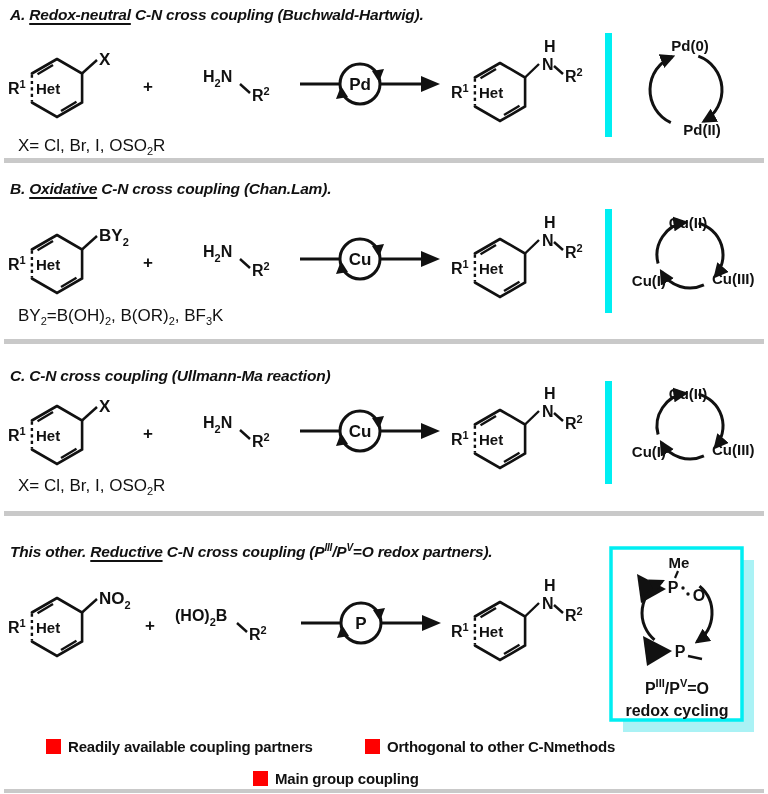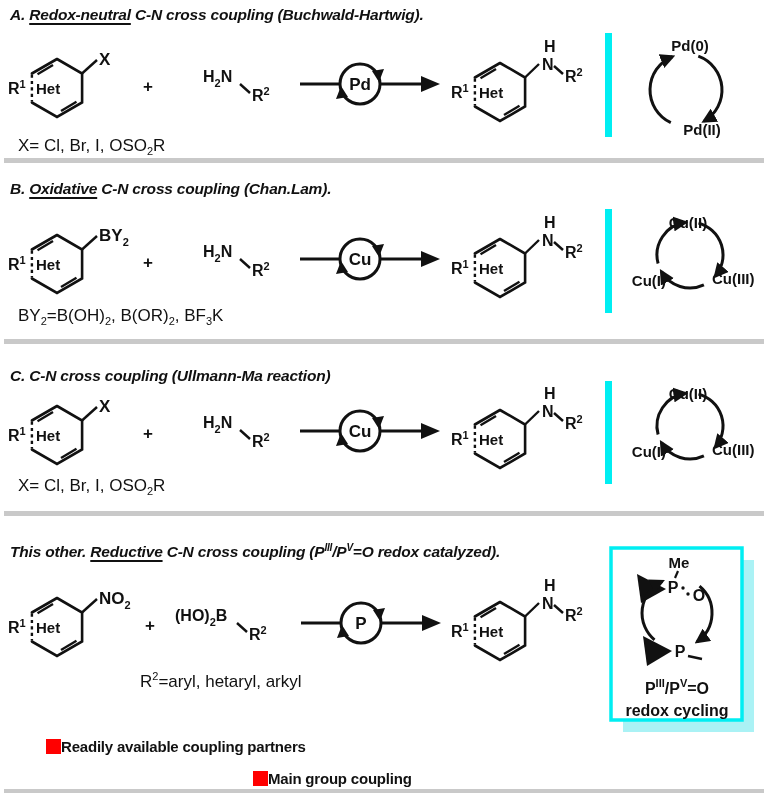--- a/index.html
+++ b/index.html
@@ -12,58 +12,59 @@
   .ct17{font-size:17px;}
   .cyc{font-size:15px;}
   .sb{font-size:11px;}
   .sec-title{position:absolute;left:10px;font-style:italic;font-weight:bold;
              font-size:15.5px;letter-spacing:-0.2px;white-space:nowrap;}
   .sec-title .u{text-decoration:underline;text-decoration-thickness:2px;text-underline-offset:3px;}
   .sec-title sup{font-size:10px;}
   .foot{position:absolute;font-weight:normal;font-size:17px;white-space:nowrap;}
   .foot sub{font-size:11px;}
   .foot sup{font-size:11px;}
-  .leg{position:absolute;display:flex;align-items:center;
+  .leg{position:absolute;display:flex;align-items:center;gap:7px;
        font-weight:bold;font-size:15px;letter-spacing:-0.2px;white-space:nowrap;}
   .sq{width:15px;height:15px;display:inline-block;flex:0 0 auto;}
 </style>
 </head>
 <body>
 
 <div class="page">
 
   <div class="sec-title" style="top:6px">
     <span>A. </span><span class="u">Redox-neutral</span><span> C-N cross coupling (Buchwald-Hartwig).</span>
   </div>
   <div class="sec-title" style="top:180px">
     <span>B. </span><span class="u">Oxidative</span><span> C-N cross coupling (Chan.Lam).</span>
   </div>
   <div class="sec-title" style="top:367px">
     <span>C. </span><span>C-N cross coupling (Ullmann-Ma reaction)</span>
   </div>
   <div class="sec-title" style="top:542px">
-    <span>This other. </span><span class="u">Reductive</span><span> C-N cross coupling (P</span><sup>III</sup><span>/P</span><sup>V</sup><span>=O redox catalyzed).</span>
+    <span>This other. </span><span class="u">Reductive</span><span> C-N cross coupling (P</span><sup>III</sup><span>/P</span><sup>V</sup><span>=O redox partners).</span>
   </div>
 
   <div class="foot" style="left:18px;top:136px">
     <span>X= Cl, Br, I, OSO</span><sub>2</sub><span>R</span>
   </div>
   <div class="foot" style="left:18px;top:306px">
     <span>BY</span><sub>2</sub><span>=B(OH)</span><sub>2</sub><span>, B(OR)</span><sub>2</sub><span>, BF</span><sub>3</sub><span>K</span>
   </div>
   <div class="foot" style="left:18px;top:476px">
     <span>X= Cl, Br, I, OSO</span><sub>2</sub><span>R</span>
-  </div>
-  <div class="foot" style="left:140px;top:670px">
-    <span>R</span><sup>2</sup><span>=aryl, hetaryl, arkyl</span>
   </div>
 
   <div class="leg" style="left:46px;top:738px">
     <span class="sq" style="background: rgb(255, 0, 0);"></span>
     <span>Readily available coupling partners</span>
+  </div>
+  <div class="leg" style="left:365px;top:738px">
+    <span class="sq" style="background: rgb(255, 0, 0);"></span>
+    <span>Orthogonal to other C-Nmethods</span>
   </div>
   <div class="leg" style="left:253px;top:770px">
     <span class="sq" style="background: rgb(255, 0, 0);"></span>
     <span>Main group coupling</span>
   </div>
 
   <svg width="768" height="794" viewBox="0 0 768 794">
     <defs>
       <marker id="ah" viewBox="0 0 10 10" refX="8" refY="5" markerWidth="5" markerHeight="5" orient="auto">
         <path d="M0,0 L10,5 L0,10 Z" fill="#111"></path>

